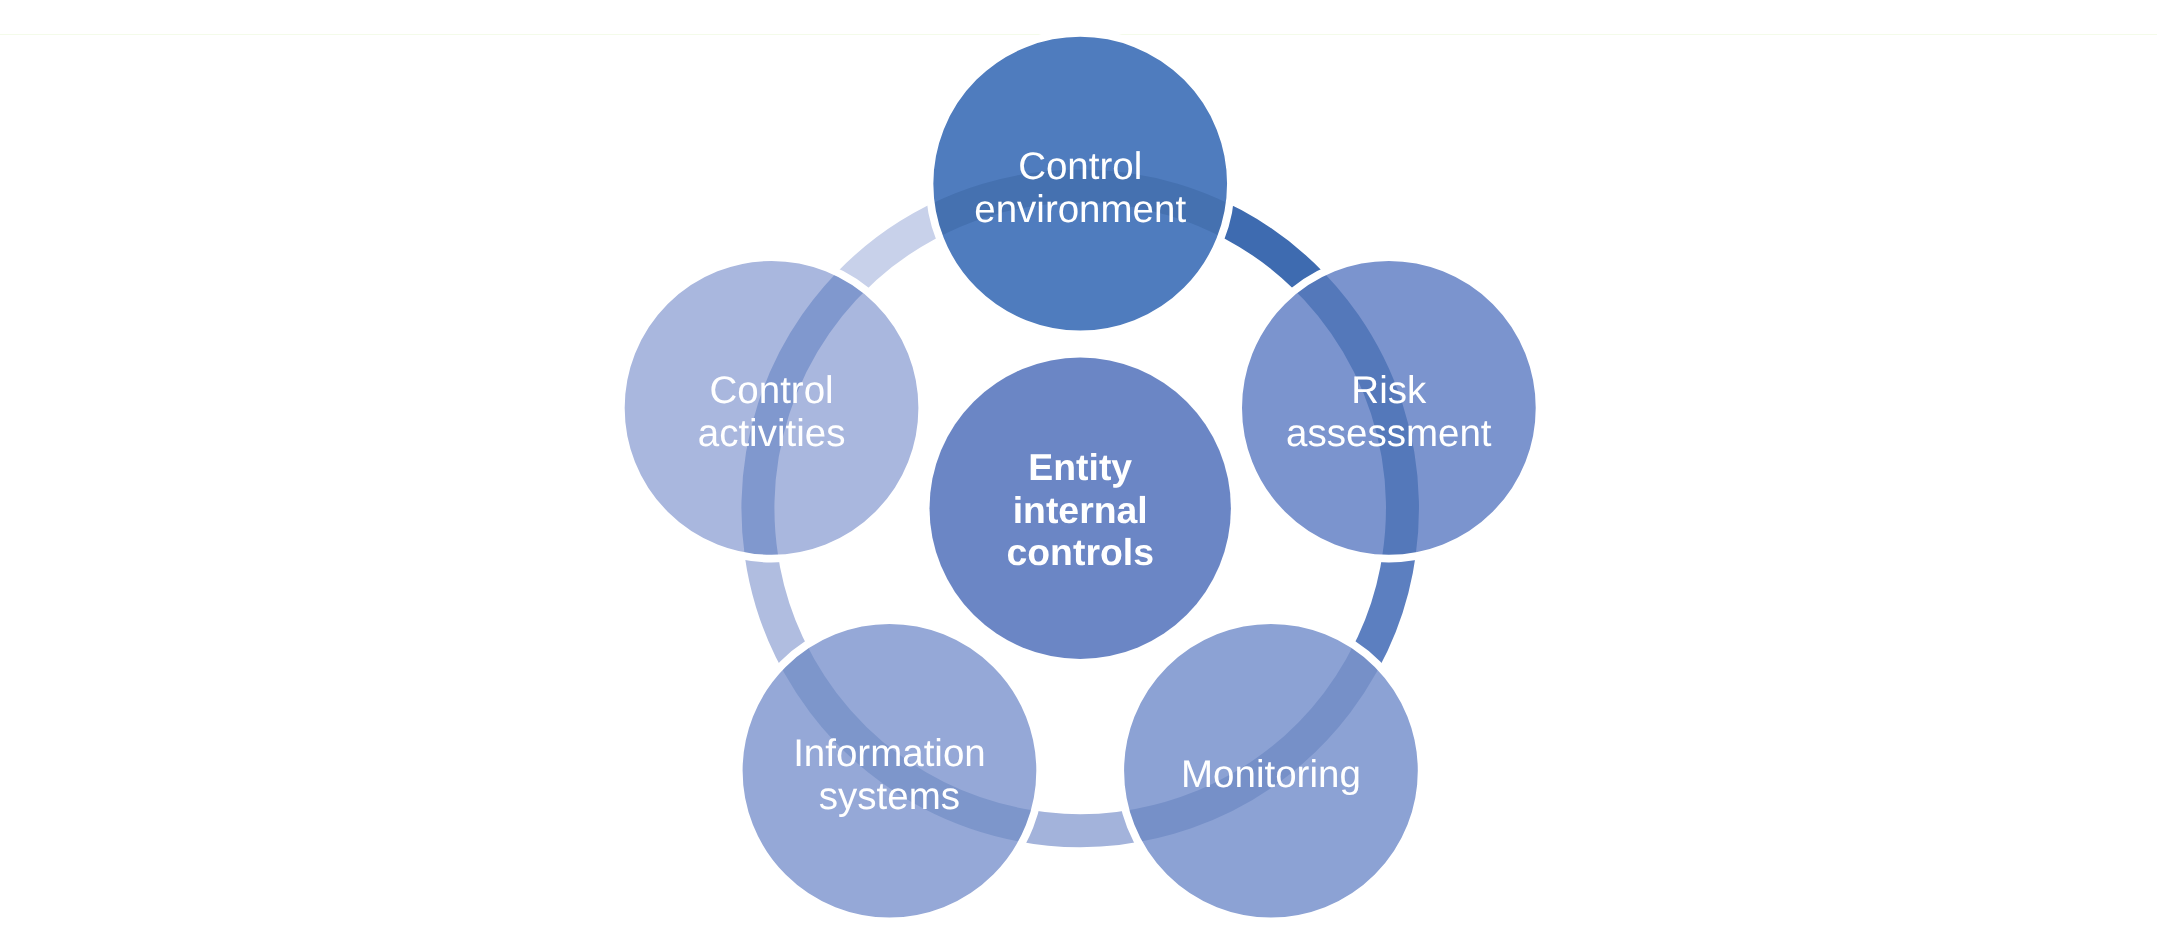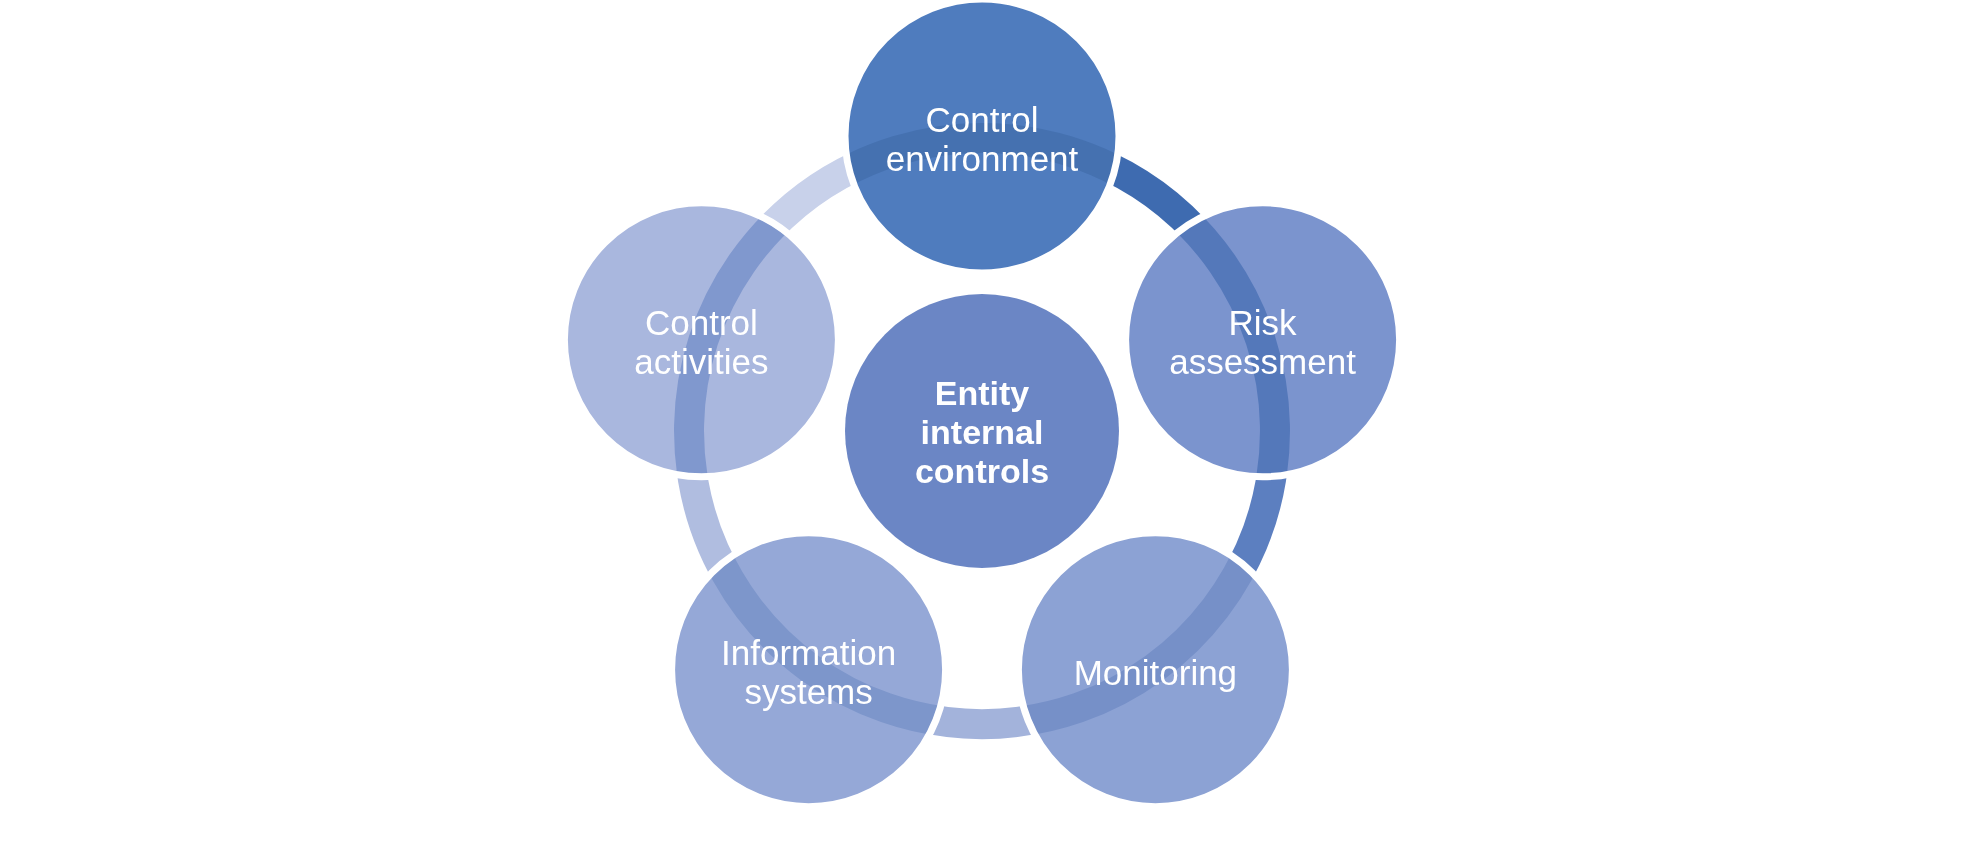--- a/index.html
+++ b/index.html
@@ -10,20 +10,21 @@
     width: 1961px;
     height: 846px;
     overflow: hidden;
     font-family: "Liberation Sans", sans-serif;
   }
   #stage {
     position: relative;
     width: 1961px;
     height: 746px;
     background: #84cc16;
+    margin-top: 31px;
   }
   svg text {
     font-family: "Liberation Sans", sans-serif;
     fill: #ffffff;
   }
   .outer-label { font-size: 35px; font-weight: 400; }
   .center-label { font-size: 34px; font-weight: 700; }
 </style>
 </head>
 <body>

